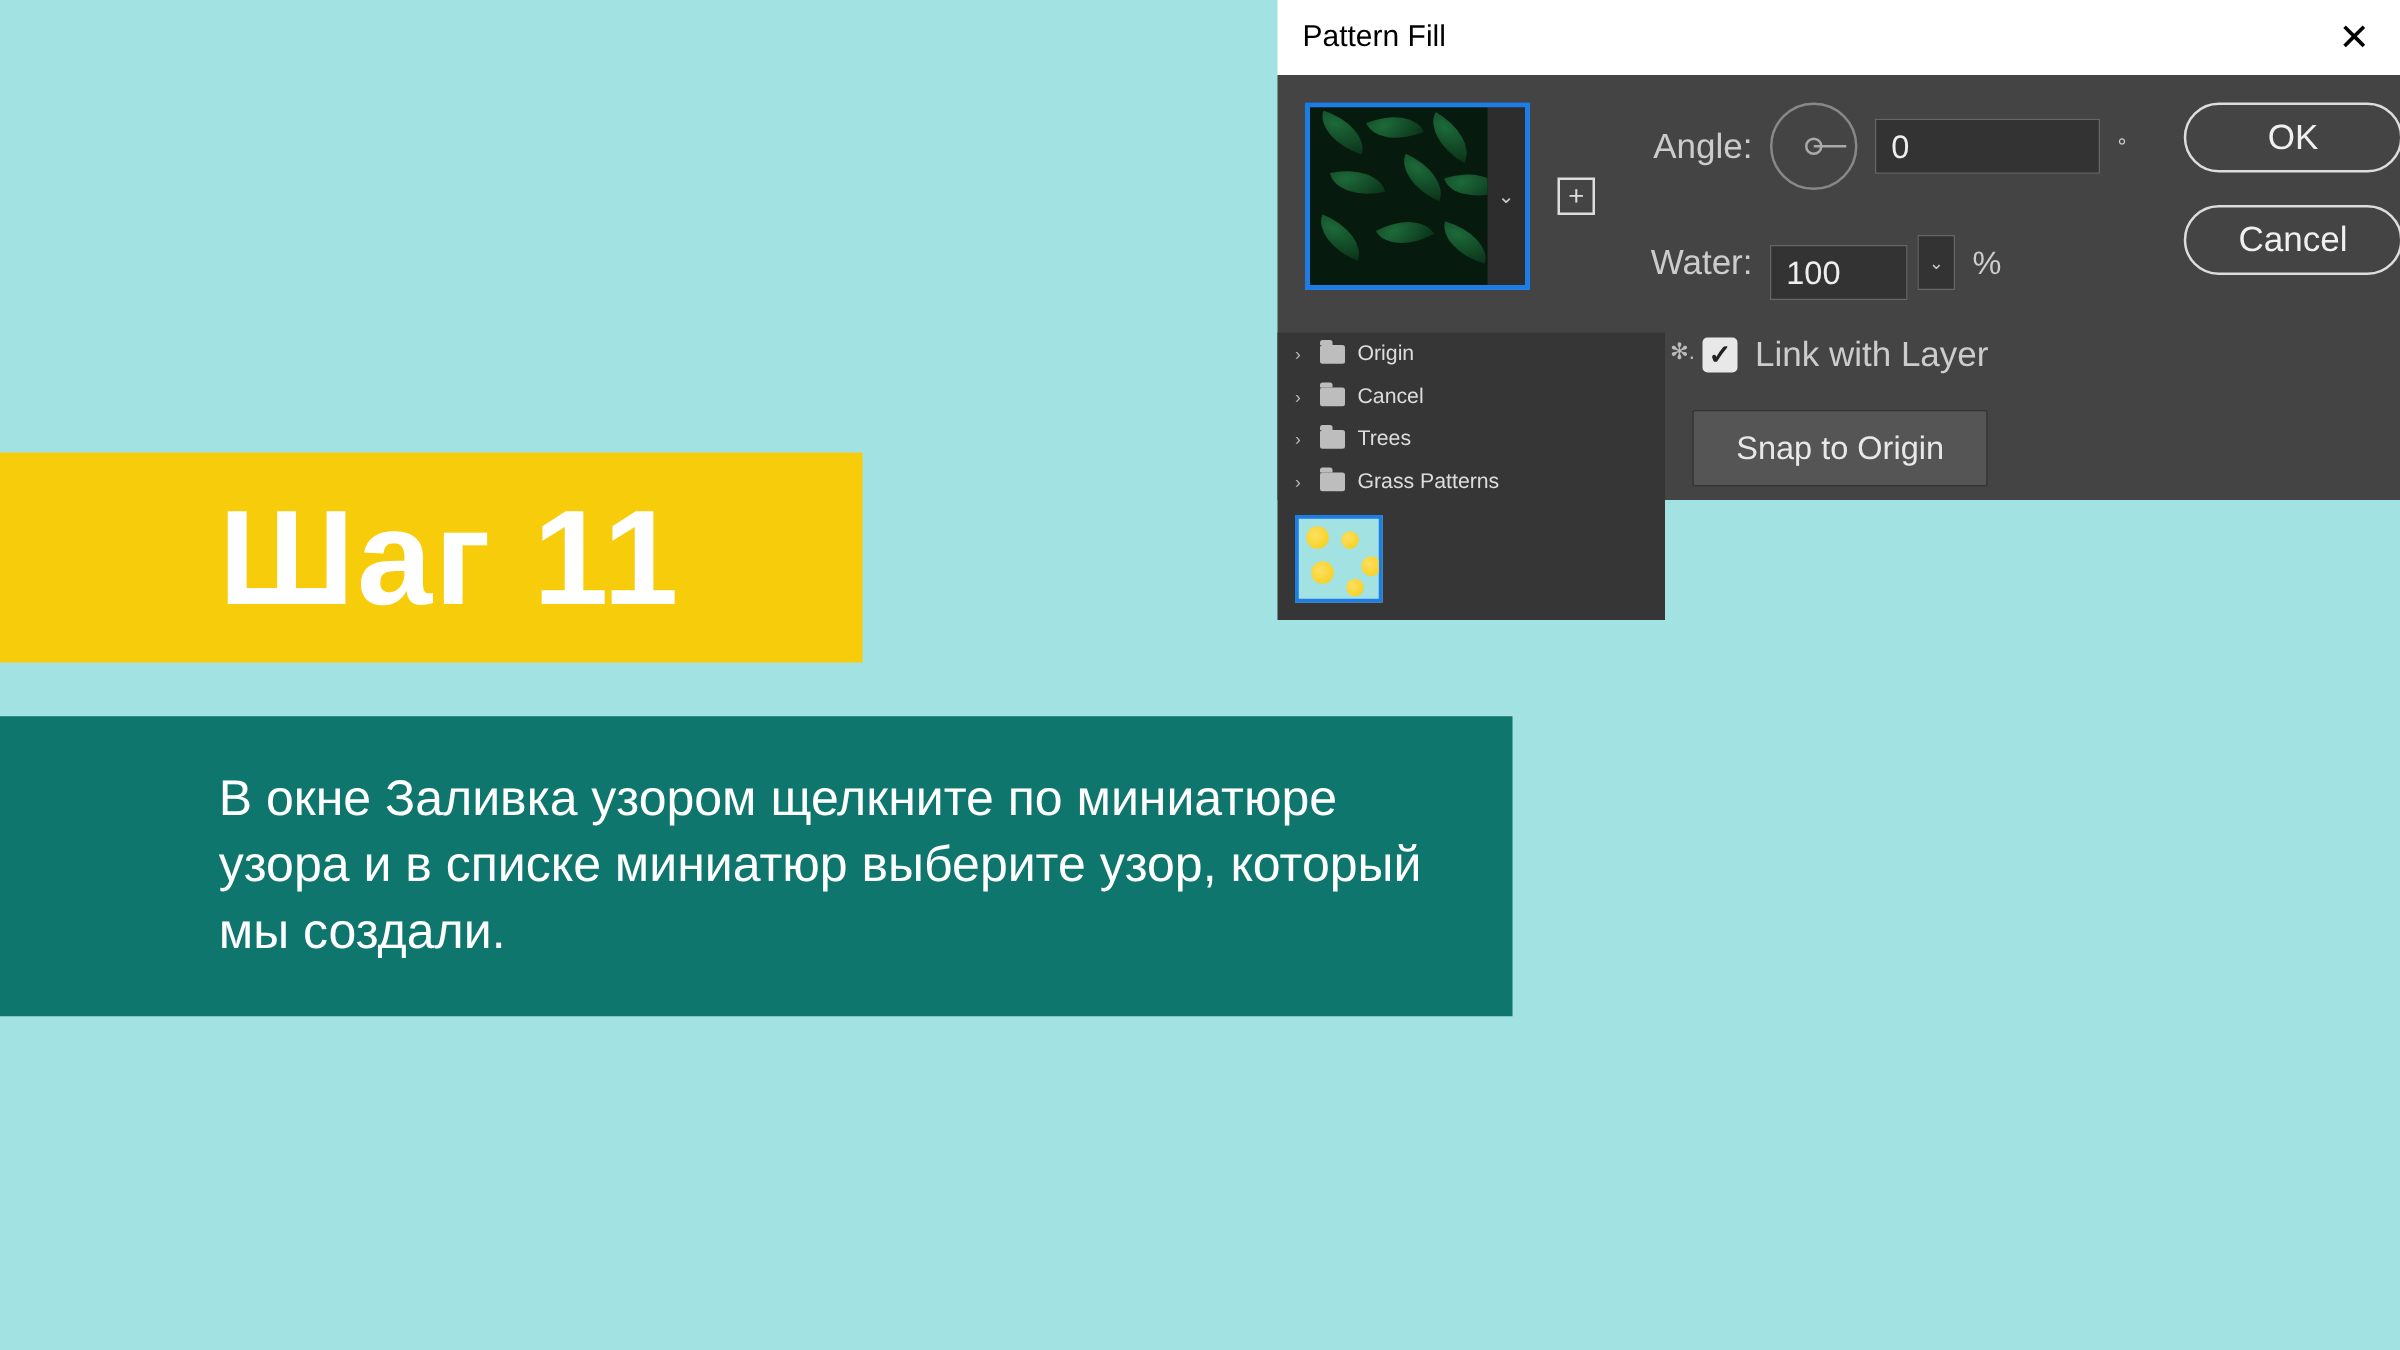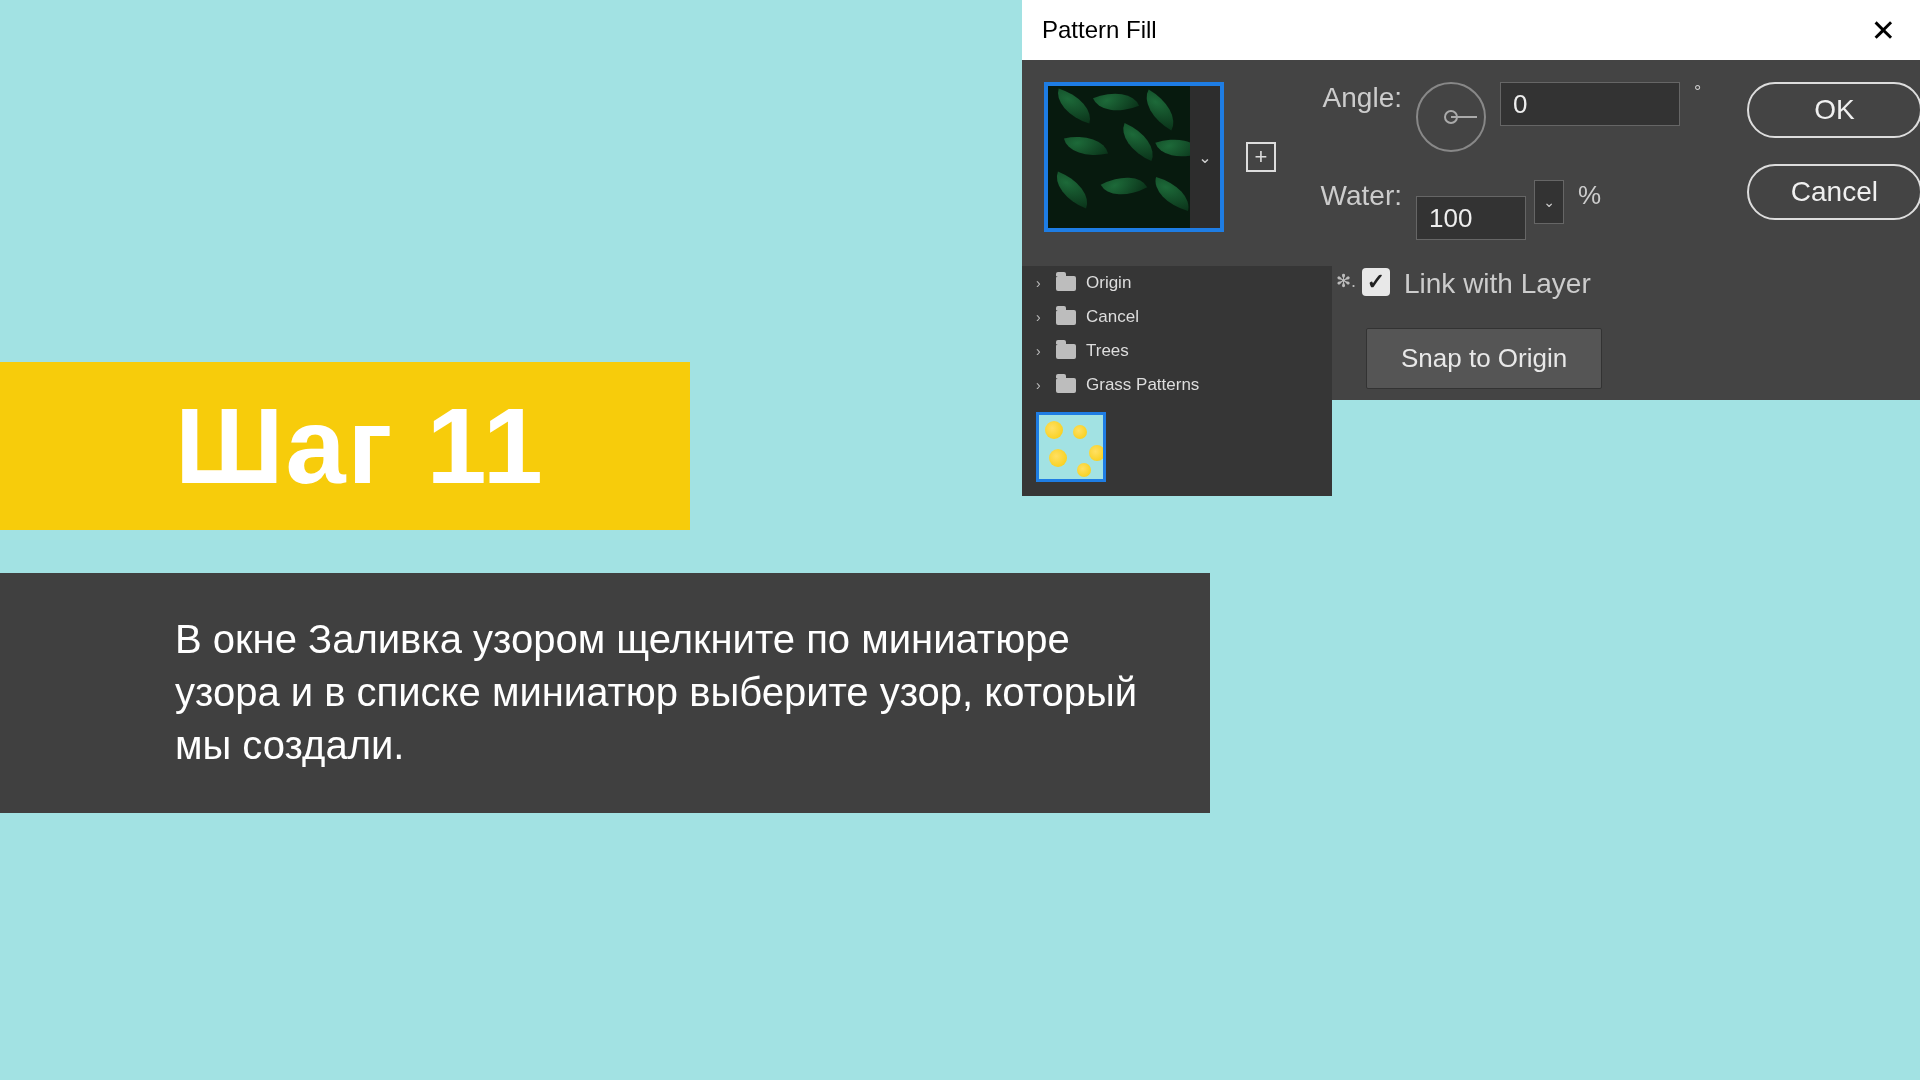--- a/index.html
+++ b/index.html
@@ -18,21 +18,21 @@
     font-weight: 900;
     font-size: 108px;
     letter-spacing: 2px;
     line-height: 1;
   }
   .step-text {
     position: absolute;
     left: 0;
     top: 573px;
     width: 1210px;
-    background: #404040;
+    background: #0f766e;
     padding: 40px 60px 40px 175px;
     color: #fff;
     font-weight: 400;
     font-size: 40px;
     line-height: 1.33;
   }
 
   
   .dialog {
     position: absolute;
@@ -112,21 +112,21 @@
   .controls {
     position: absolute;
     left: 290px;
     top: 22px;
     display: flex;
     flex-direction: column;
     gap: 28px;
     font-size: 28px;
     color: #ccc;
   }
-  .row { display: flex; gap: 14px; }
+  .row { display: flex; align-items: center; gap: 14px; }
   .row label { min-width: 90px; text-align: right; }
   .dial {
     width: 70px; height: 70px;
     border: 2px solid #888;
     border-radius: 50%;
     position: relative;
   }
   .dial::after {
     content:"";
     position:absolute;
@@ -174,21 +174,21 @@
     font-weight:bold;
   }
   .snap-btn {
     background: #555;
     color: #e8e8e8;
     font-size: 26px;
     padding: 14px 34px;
     border-radius: 2px;
     border: 1px solid #333;
     width: max-content;
-    margin-left: 54px;
+    margin-left: 42px;
   }
 
   
   .right-buttons {
     position: absolute;
     right: 0;
     top: 22px;
     display: flex;
     flex-direction: column;
     gap: 26px;

